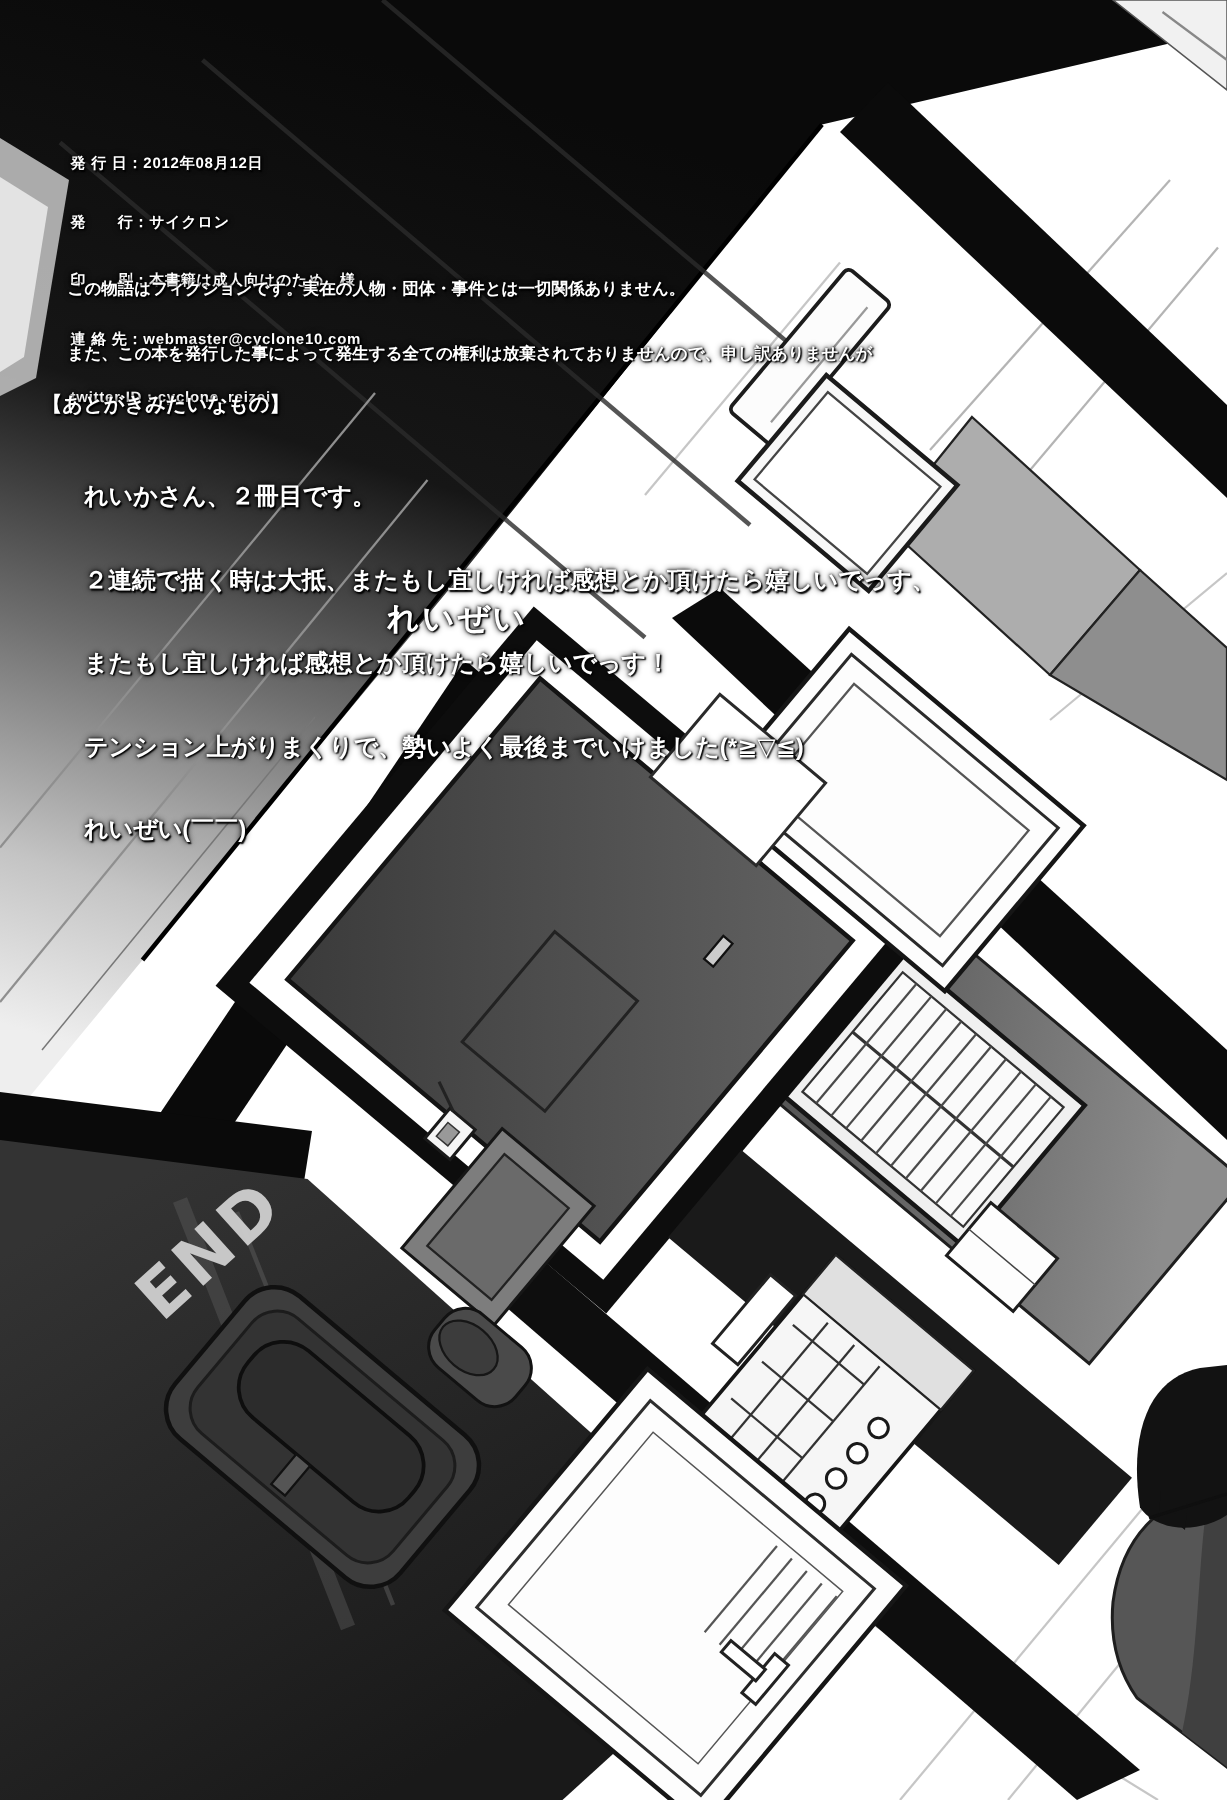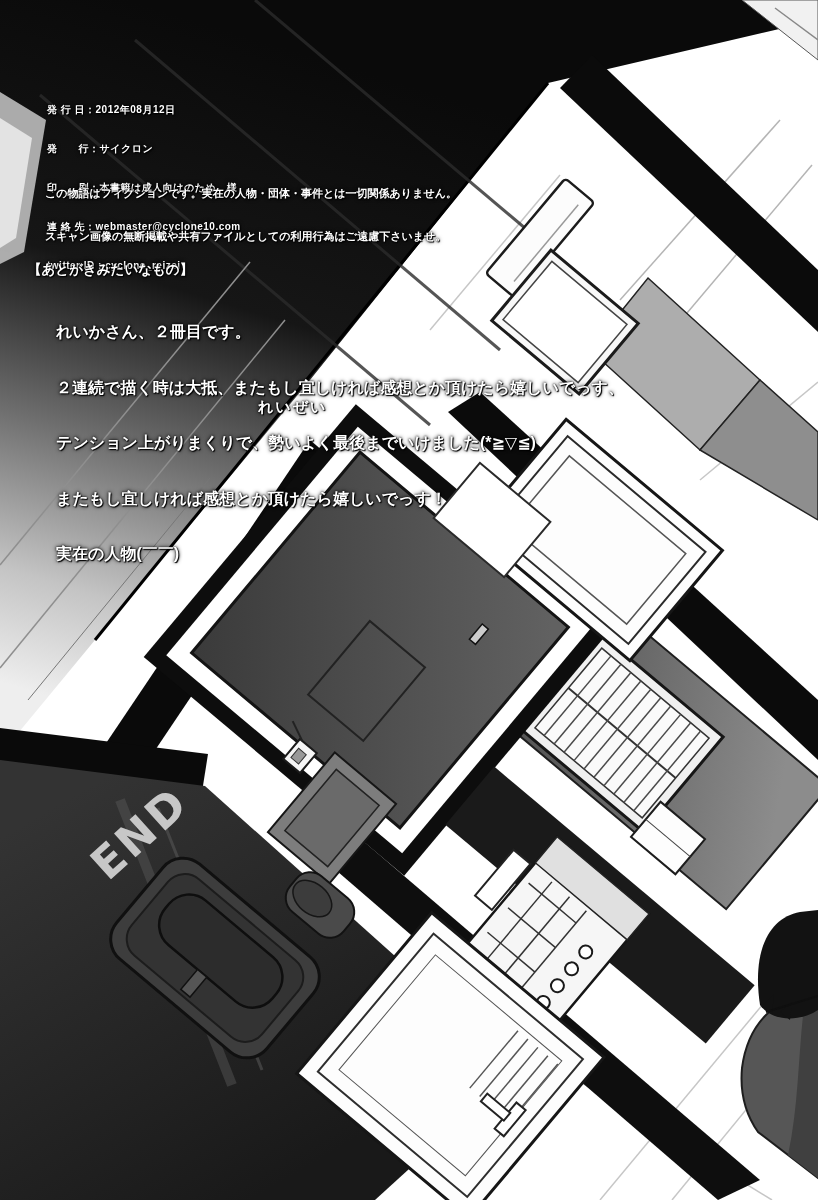--- a/index.html
+++ b/index.html
@@ -17,21 +17,21 @@
     color:#ffffff;font-weight:bold;
     text-shadow:0 0 2px #000,0 0 4px #000,1px 1px 1px #000;
     white-space:pre;
   }
   .colophon{left:47px;top:77px;font-size:10px;line-height:13px;letter-spacing:.5px;}
   .colophon div{height:13px;}
   .disclaimer1{left:45px;top:151px;font-size:11px;line-height:17px;}
   .disclaimer2{left:45px;top:194px;font-size:11px;line-height:17px;}
   .afterword-heading{left:28px;top:261px;font-size:13.5px;}
   .afterword-body{left:56px;top:286px;font-size:16px;line-height:18.5px;}
-  .signature{left:258px;top:398px;font-size:15px;letter-spacing:2px;}
+  .signature{left:258px;top:398px;font-size:21px;letter-spacing:2px;}
 </style>
 </head>
 <body>
 
 <div class="page">
 
   <svg class="art" viewBox="0 0 818 1200">
     <defs>
       <linearGradient id="gCeil" gradientUnits="userSpaceOnUse" x1="260" y1="40" x2="60" y2="700">
         <stop offset="0" stop-color="#0a0a0a"></stop>
@@ -235,28 +235,28 @@
     <div>印　　刷：本書籍は成人向けのため　様</div>
     <div>連 絡 先：webmaster@cyclone10.com</div>
     <div>twitter ID : cyclone_reizei</div>
   </div>
 
   <div class="txt disclaimer1">
     <div>この物語はフィクションです。実在の人物・団体・事件とは一切関係ありません。</div>
   </div>
 
   <div class="txt disclaimer2">
-    <div>スキャン画像の無断掲載や共有ファイルとしての利用行為はご遠慮下さいませ。</div>
+    <div>また、この本を発行した事によって発生する全ての権利は放棄されておりませんので、申し訳ありませんが</div>
   </div>
 
   <div class="txt afterword-heading">【あとがきみたいなもの】</div>
 
   <div class="txt afterword-body">
     <div>れいかさん、２冊目です。</div>
     <div>２連続で描く時は大抵、またもし宜しければ感想とか頂けたら嬉しいでっす、</div>
+    <div>またもし宜しければ感想とか頂けたら嬉しいでっす！</div>
     <div>テンション上がりまくりで、勢いよく最後までいけました(*≧▽≦)</div>
-    <div>またもし宜しければ感想とか頂けたら嬉しいでっす！</div>
-    <div>実在の人物(￣￣)</div>
+    <div>れいぜい(￣￣)</div>
   </div>
 
   <div class="txt signature">れいぜい</div>
 
 </div>
 
 </body></html>

